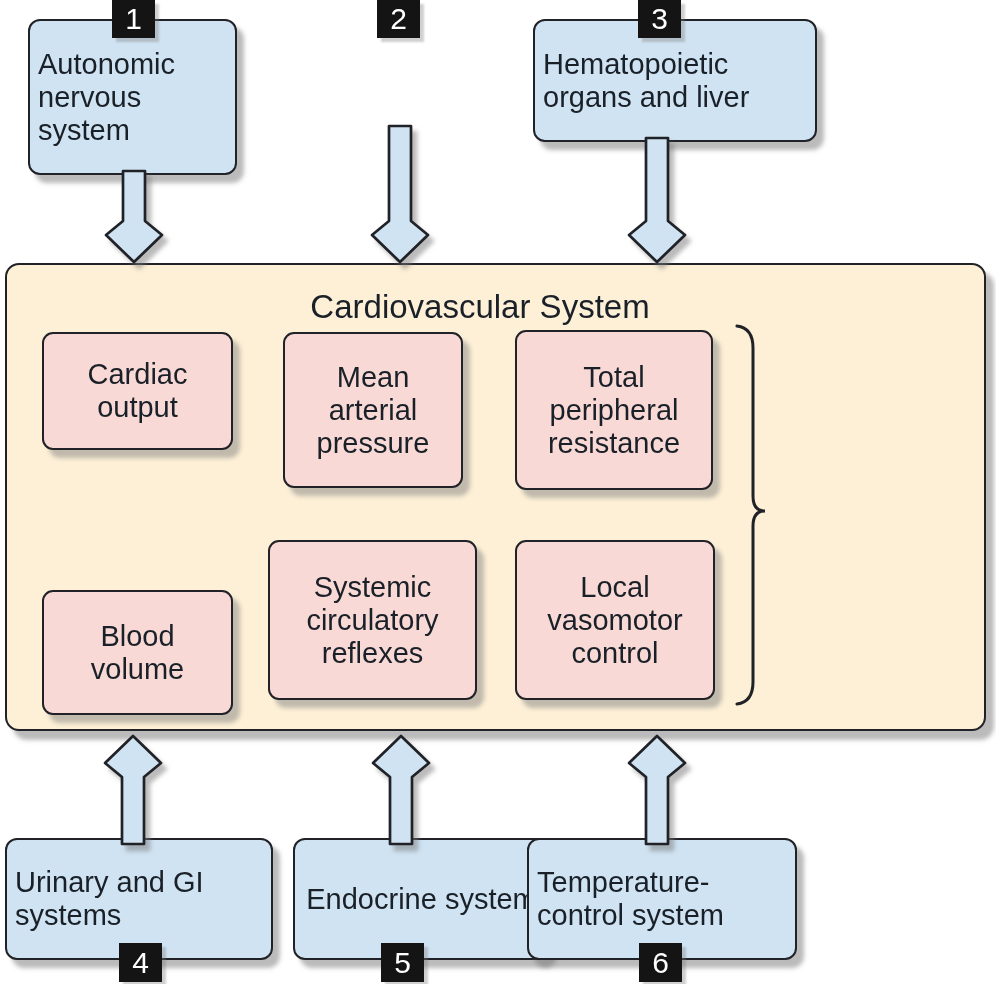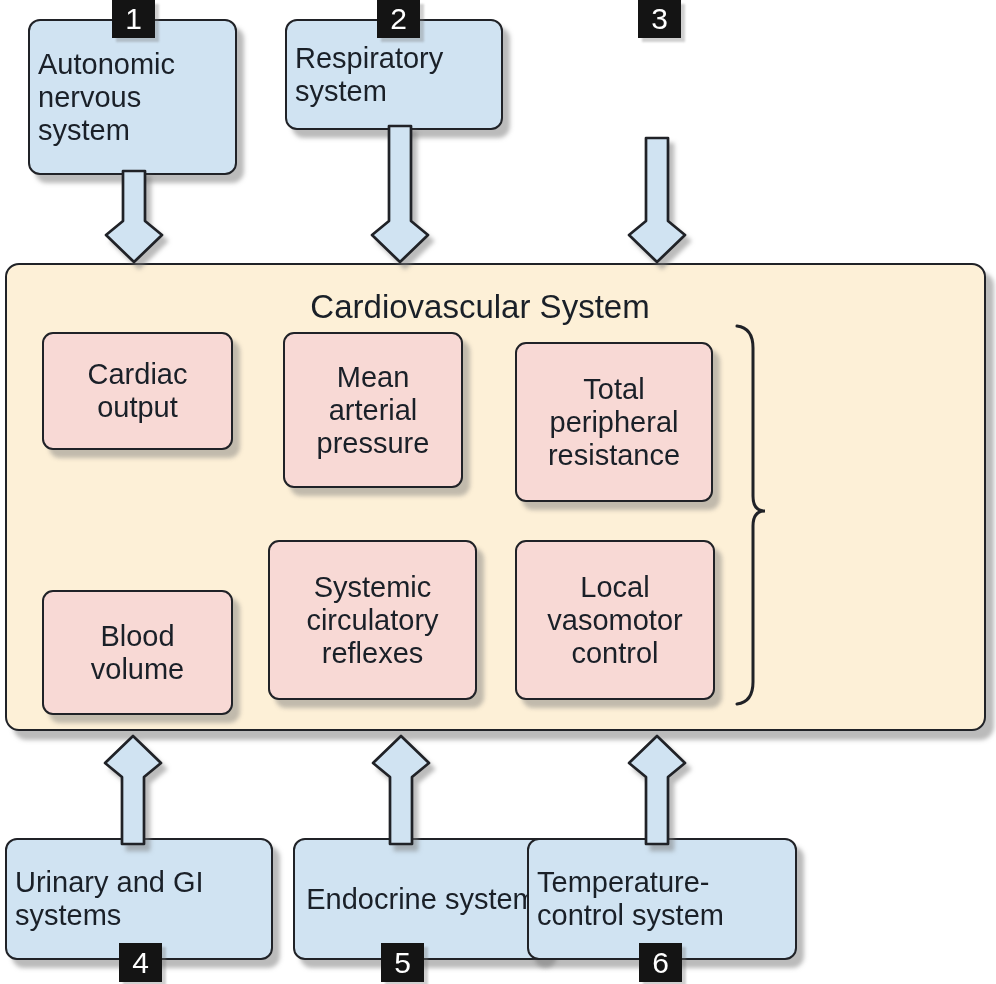--- a/index.html
+++ b/index.html
@@ -117,39 +117,39 @@
 
   <div class="system-box"></div>
   <div class="system-title">Cardiovascular System</div>
 
   <div class="sub-box" style="left:42px; top:332px; width:191px; height:118px;">
     <span>Cardiac output</span>
   </div>
   <div class="sub-box" style="left:283px; top:332px; width:180px; height:156px;">
     <span>Mean arterial pressure</span>
   </div>
-  <div class="sub-box" style="left:515px; top:330px; width:198px; height:160px;margin-top:12px;">
+  <div class="sub-box" style="left:515px; top:330px; width:198px; height:160px;">
     <span>Total peripheral resistance</span>
   </div>
   <div class="sub-box" style="left:42px; top:558px; width:191px; height:125px; padding:0 20px;margin-top:32px;">
     <span>Blood volume</span>
   </div>
   <div class="sub-box" style="left:268px; top:540px; width:209px; height:160px; padding:16px 20px;">
     <span>Systemic circulatory reflexes</span>
   </div>
   <div class="sub-box" style="left:515px; top:540px; width:200px; height:160px;">
     <span>Local vasomotor control</span>
   </div>
 
 
   <div class="ext-box" style="left:28px; top:19px; width:209px; height:156px;">
     <span>Autonomic nervous system</span>
   </div>
-  <div class="ext-box" style="left:285px; top:19px; width:218px; height:111px;">
-    <span>Respiratory system</span>
+  <div class="ext-box" style="left:533px; top:19px; width:284px; height:123px;">
+    <span>Hematopoietic organs and liver</span>
   </div>
 
   <div class="ext-box" style="left:5px; top:838px; width:268px; height:122px;">
     <span>Urinary and GI systems</span>
   </div>
   <div class="ext-box" style="left:293px; top:838px; width:257px; height:122px;">
     <span>Endocrine system</span>
   </div>
   <div class="ext-box" style="left:527px; top:838px; width:270px; height:122px;">
     <span>Temperature-control system</span>

